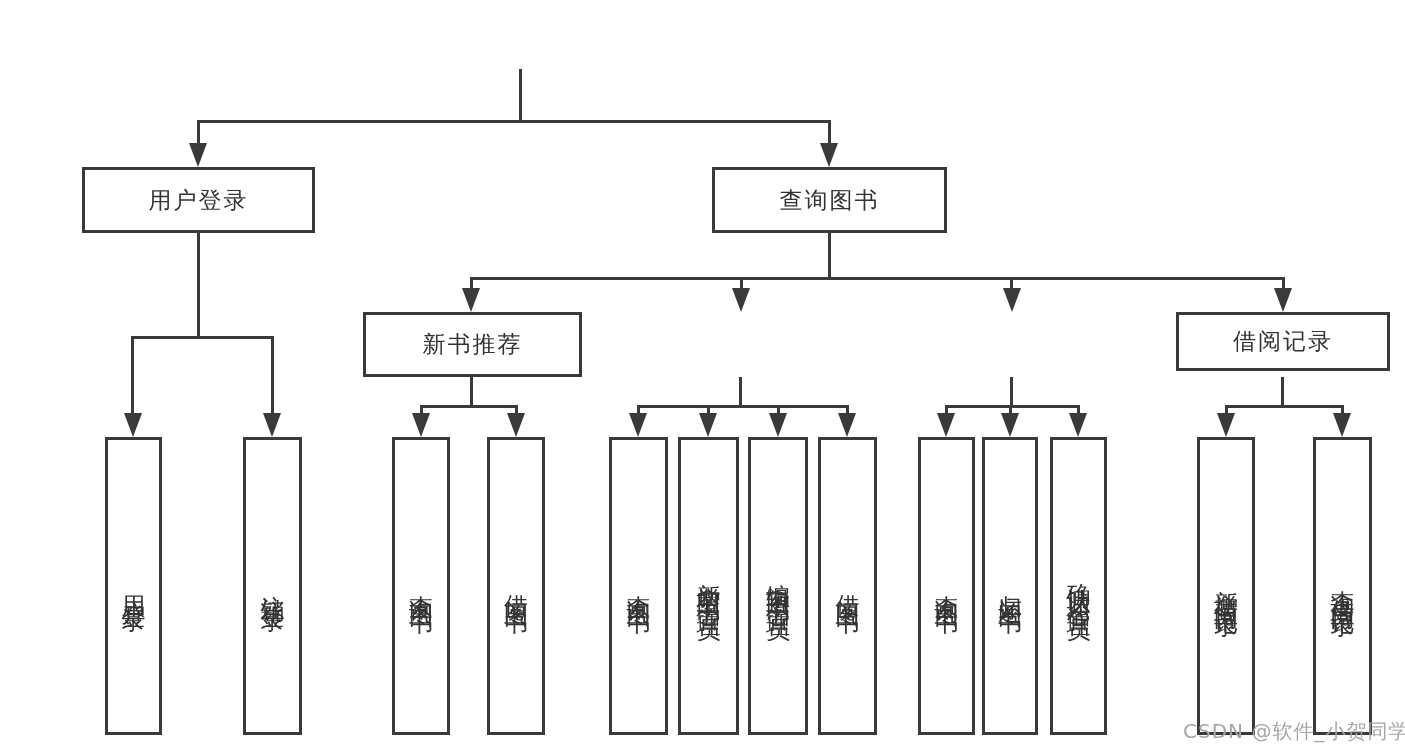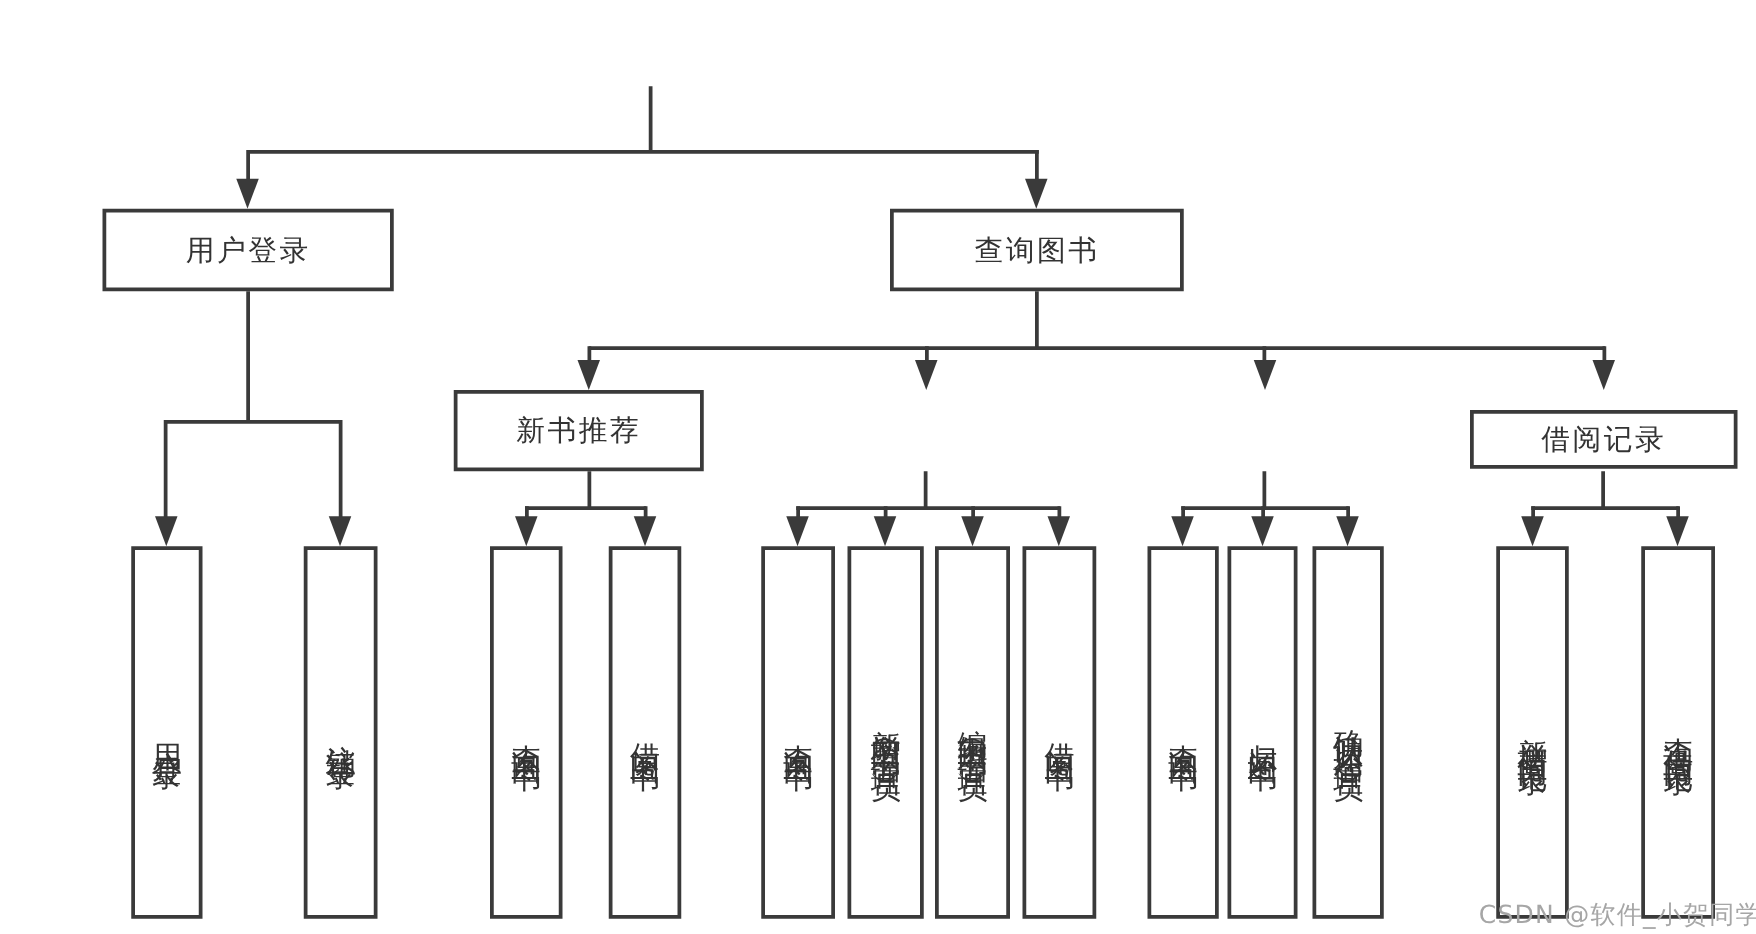--- a/index.html
+++ b/index.html
@@ -63,25 +63,25 @@
 </head>
 <body>
 
 <div class="canvas">
 
 
   <div class="box" style="left:82px;top:167px;width:233px;height:66px">用户登录</div>
 
   <div class="box" style="left:712px;top:167px;width:235px;height:66px">查询图书</div>
 
-  <div class="box" style="left:363px;top:312px;width:200px;height:65px">新书推荐</div>
+  <div class="box" style="left:363px;top:312px;width:219px;height:65px">新书推荐</div>
 
 
 
-  <div class="box" style="left:1176px;top:328px;width:214px;height:47px">借阅记录</div>
+  <div class="box" style="left:1176px;top:312px;width:214px;height:59px">借阅记录</div>
 
   <div class="leaf" style="left:105px;top:437px;width:57px;height:298px">
     <span>用户登录</span>
   </div>
 
   <div class="leaf" style="left:243px;top:437px;width:59px;height:298px">
     <span>注销登录</span>
   </div>
 
   <div class="leaf" style="left:392px;top:437px;width:58px;height:298px">

